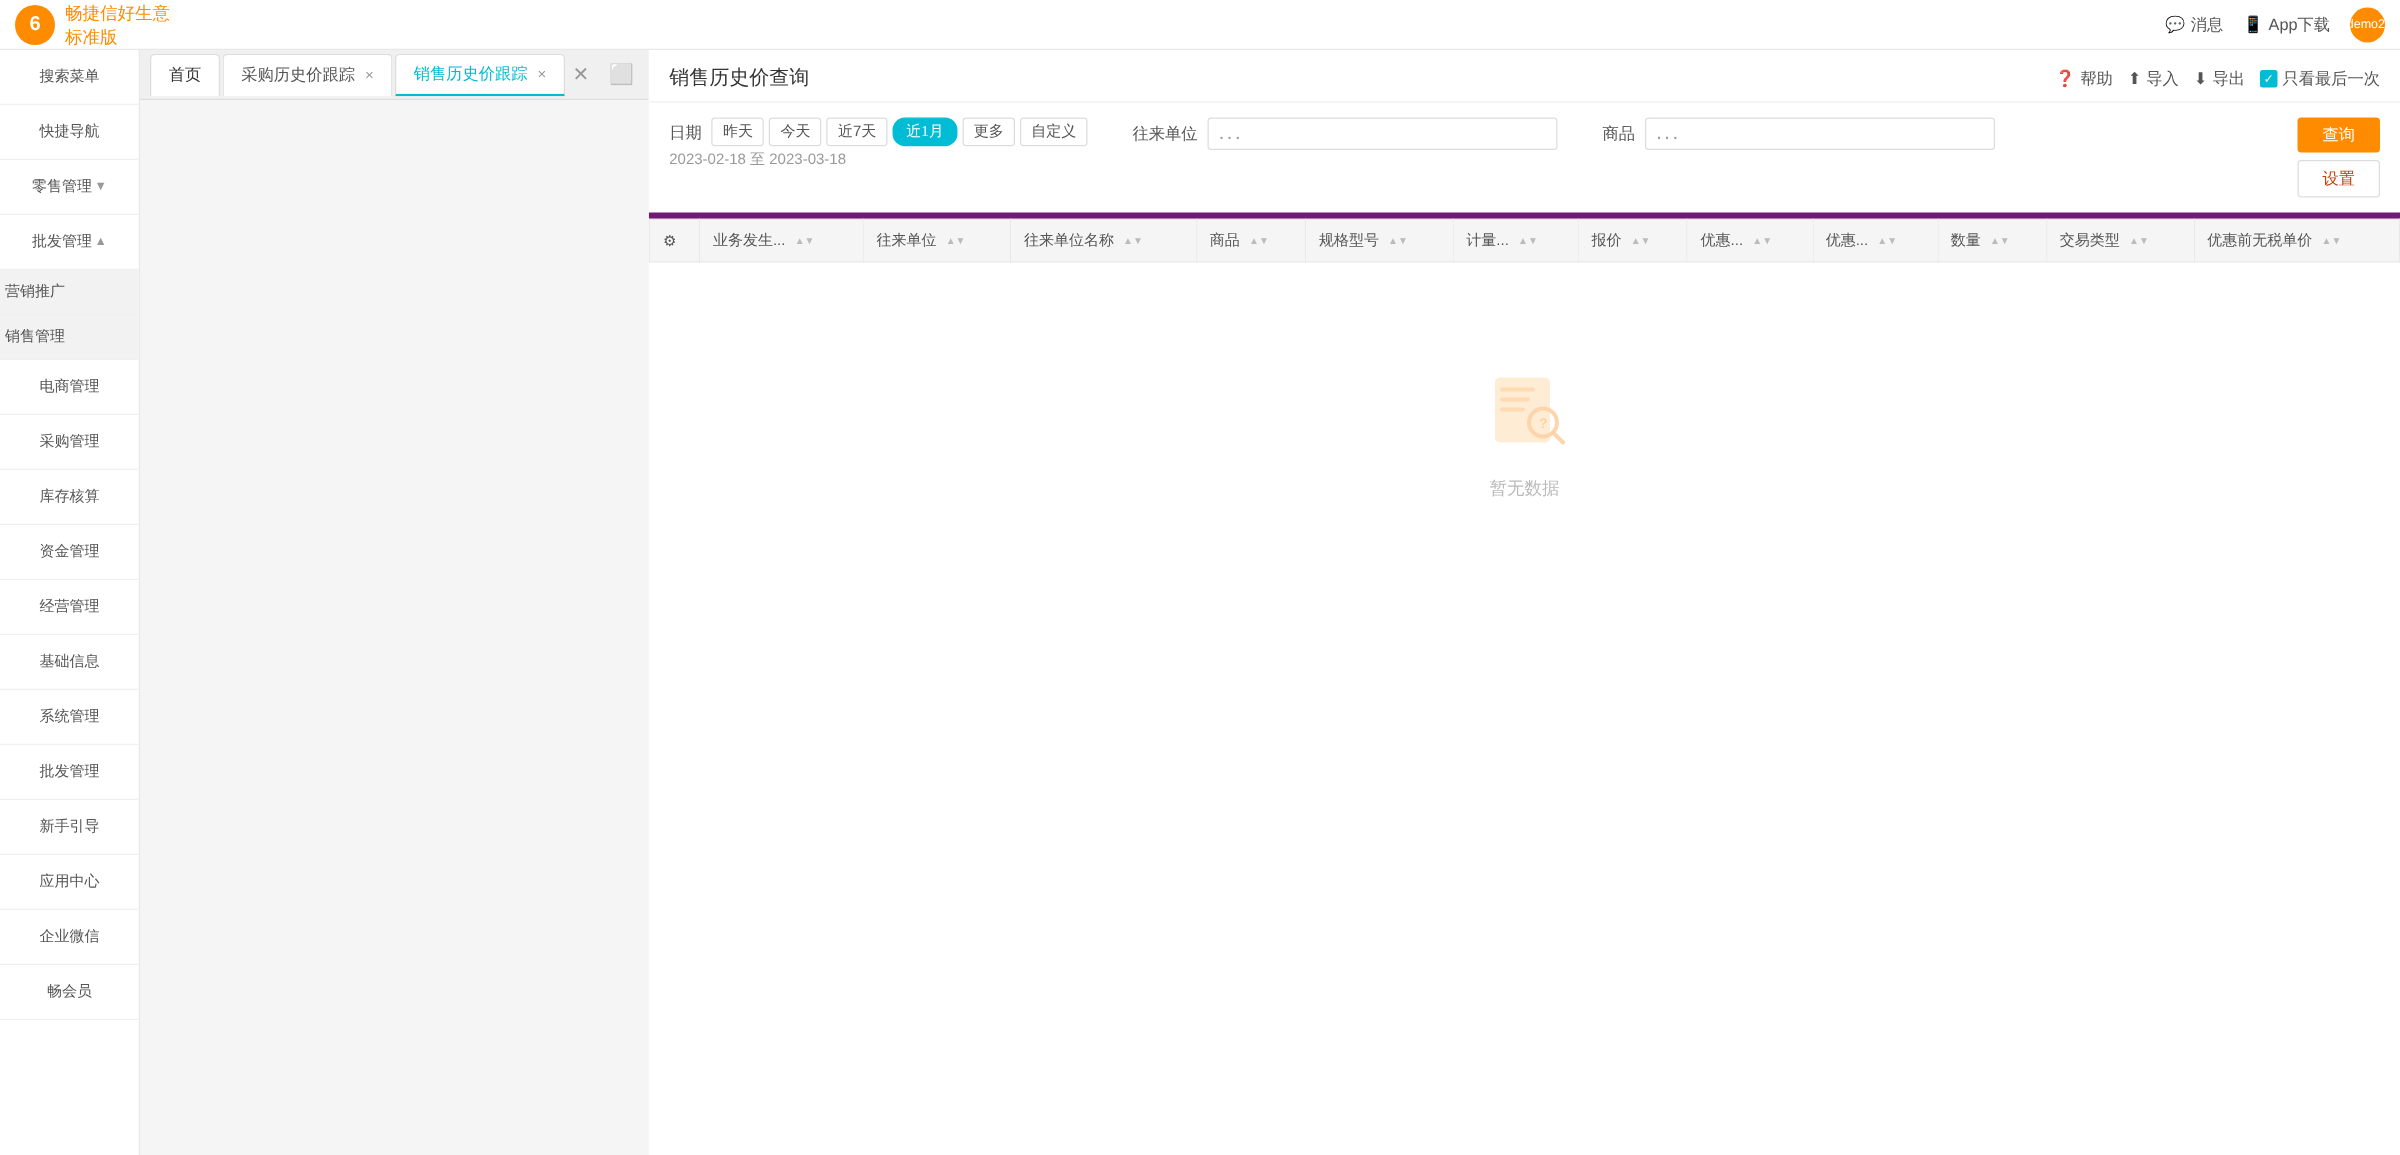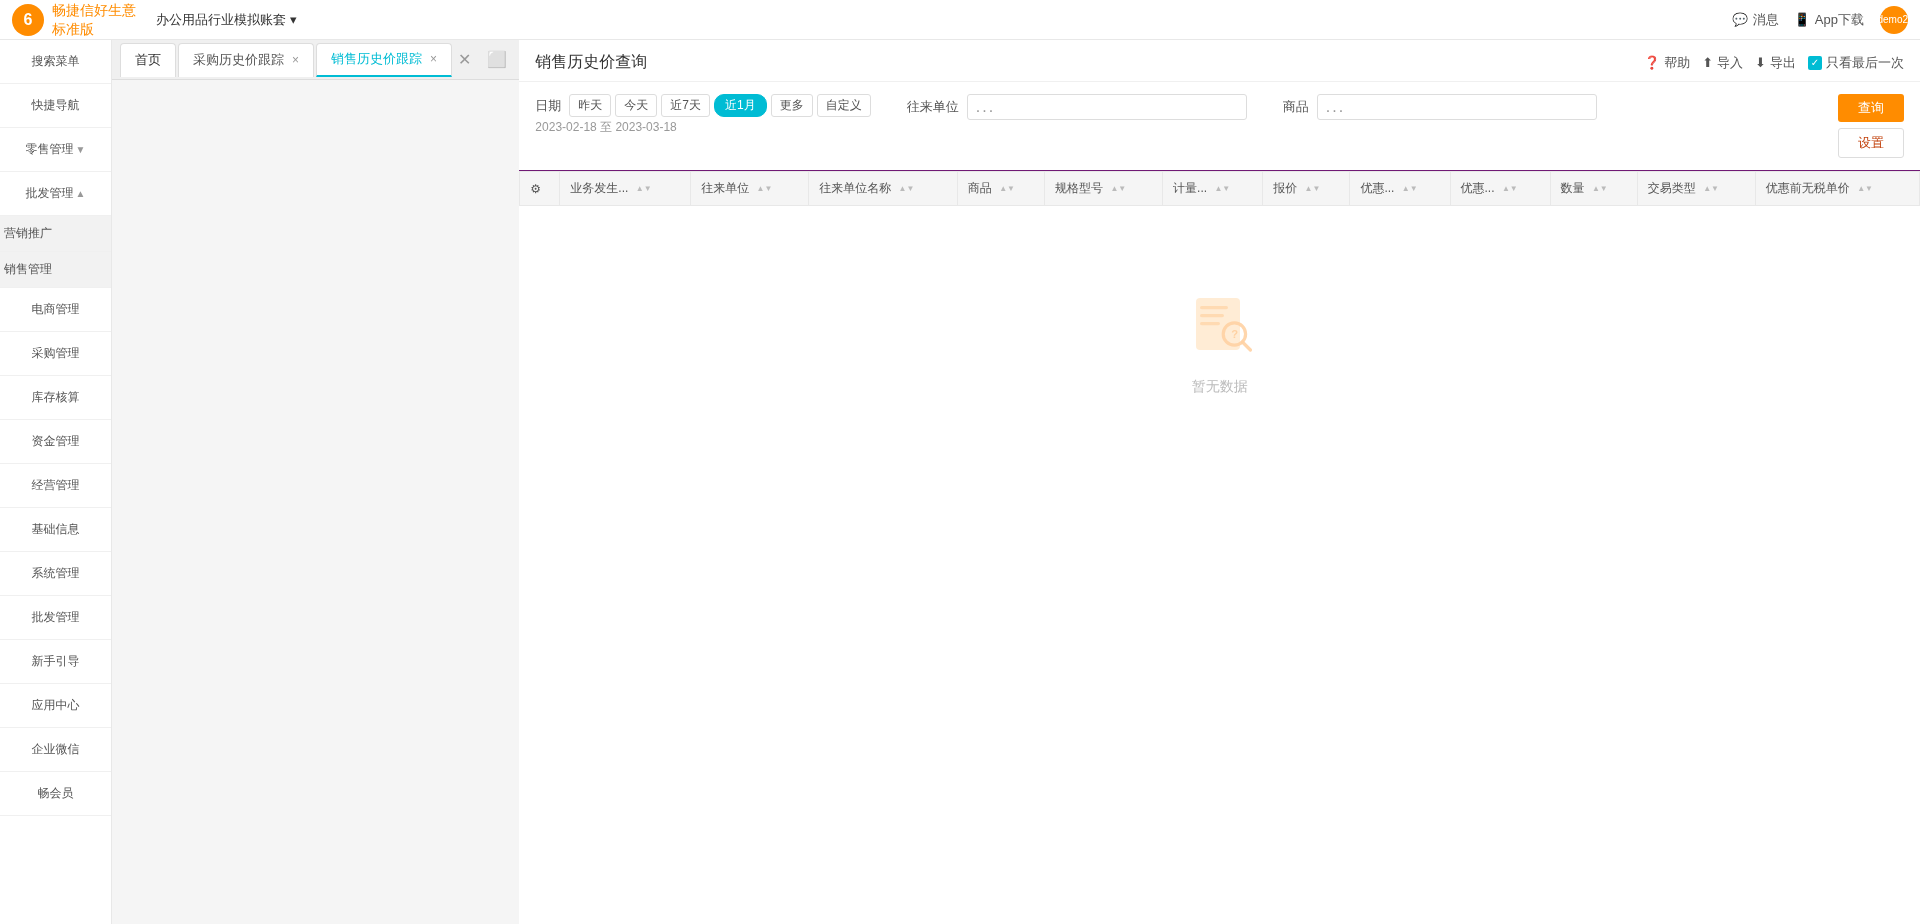--- a/index.html
+++ b/index.html
@@ -234,21 +234,21 @@
       color: white;
       font-size: 10px;
     }
 
     
     .filter-area {
       padding: 12px 16px;
       display: flex;
       align-items: flex-start;
       gap: 16px;
-      border-bottom: 1px solid #701a75;
+      border-bottom: 5px solid #701a75;
       flex-wrap: wrap;
     }
     .filter-group {
       display: flex;
       align-items: center;
       gap: 8px;
       flex-wrap: wrap;
     }
     .filter-label {
       font-size: 13px;
@@ -268,20 +268,21 @@
       cursor: pointer;
       color: #555;
       background: #fff;
     }
     .date-btn.active {
       background: #00bcd4;
       color: white;
       border-color: #00bcd4;
       border-radius: 10px;
       padding: 2px 10px;
+      font-family: Liberation Serif, serif;
     }
     .date-range-text {
       font-size: 12px;
       color: #999;
       margin-top: 2px;
     }
     .date-filter-col {
       display: flex;
       flex-direction: column;
     }
@@ -377,26 +378,20 @@
   </style>
 </head>
 <body>
 
 <div class="top-header">
   <div class="logo-area">
     <div class="logo-icon">6</div>
     <div class="logo-text">
       <div>畅捷信好生意</div>
       <div>标准版</div>
-    </div>
-  </div>
-  <div class="header-center">
-    <div class="header-dropdown">
-      <span>办公用品行业模拟账套</span>
-      <span>▾</span>
     </div>
   </div>
   <div class="header-right">
     <div class="header-right-item">
       <span>💬</span>
       <span>消息</span>
     </div>
     <div class="header-right-item">
       <span>📱</span>
       <span>App下载</span>

